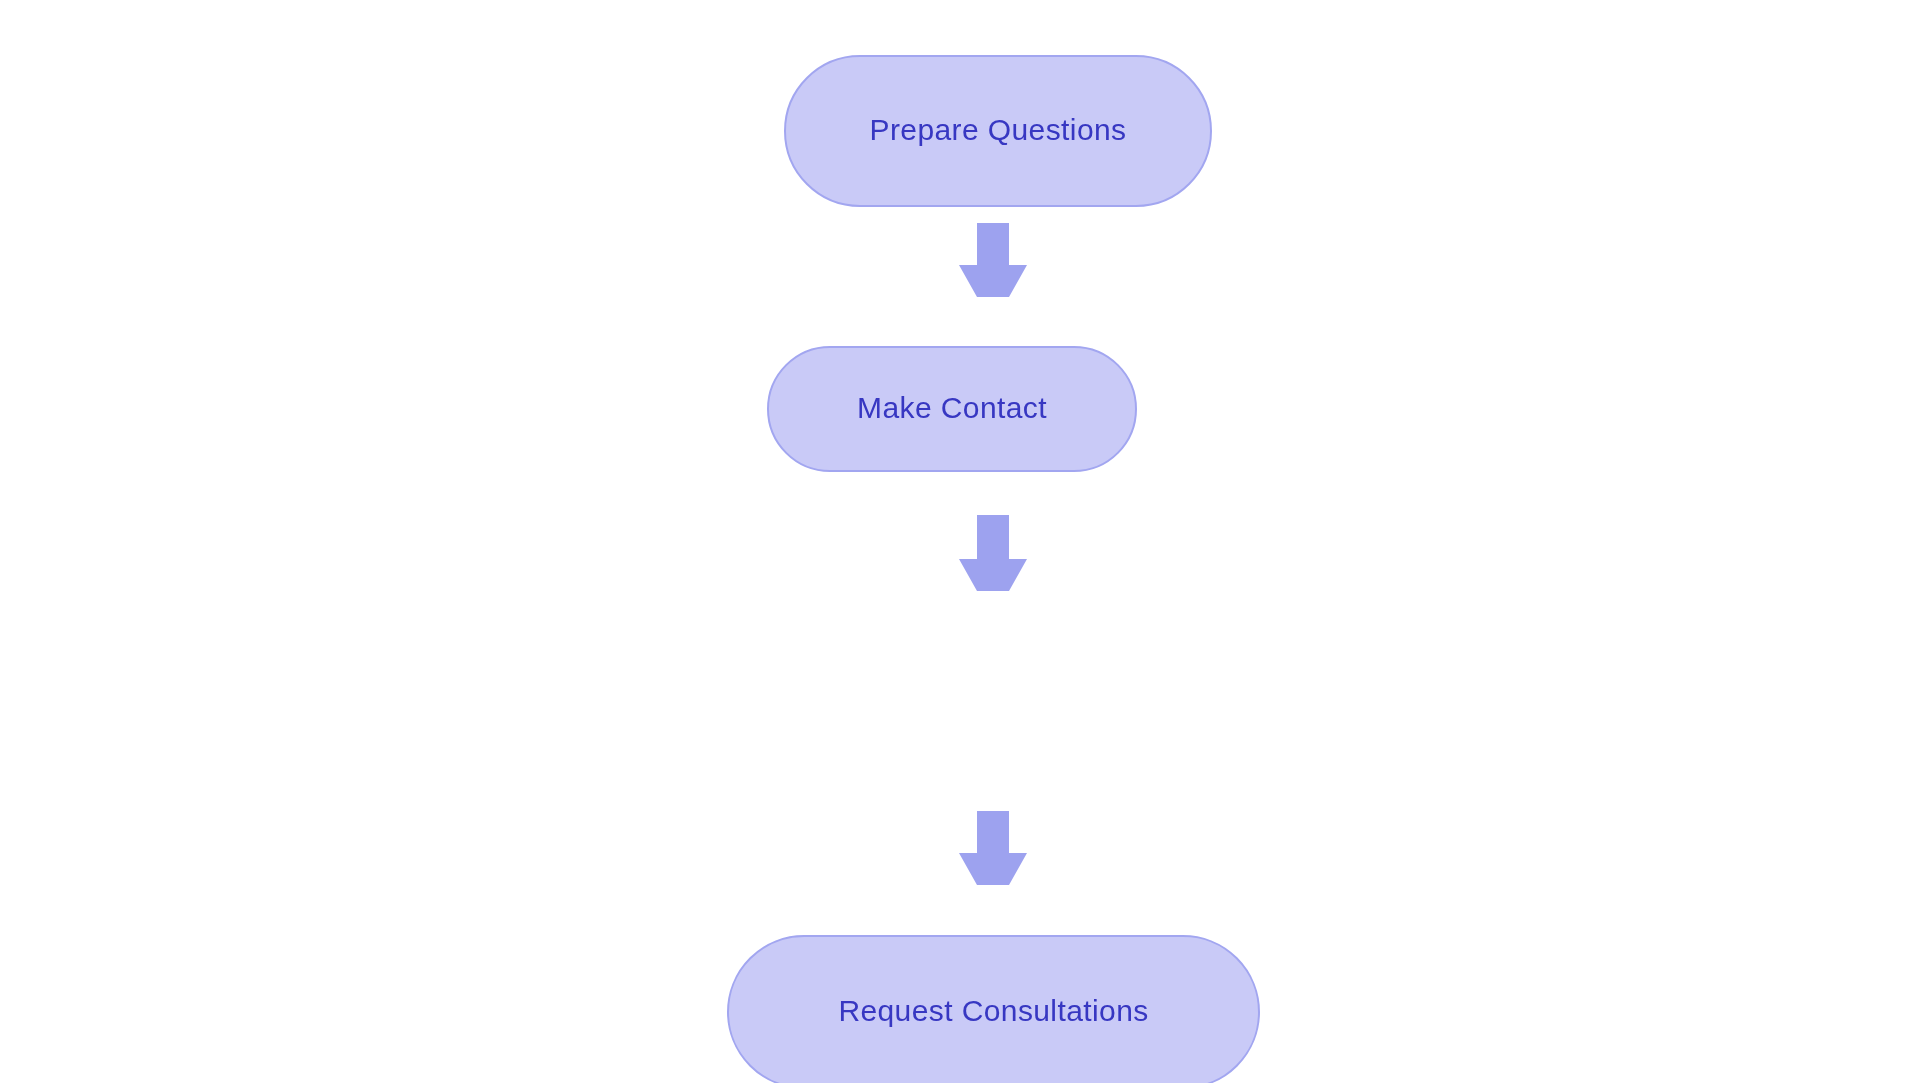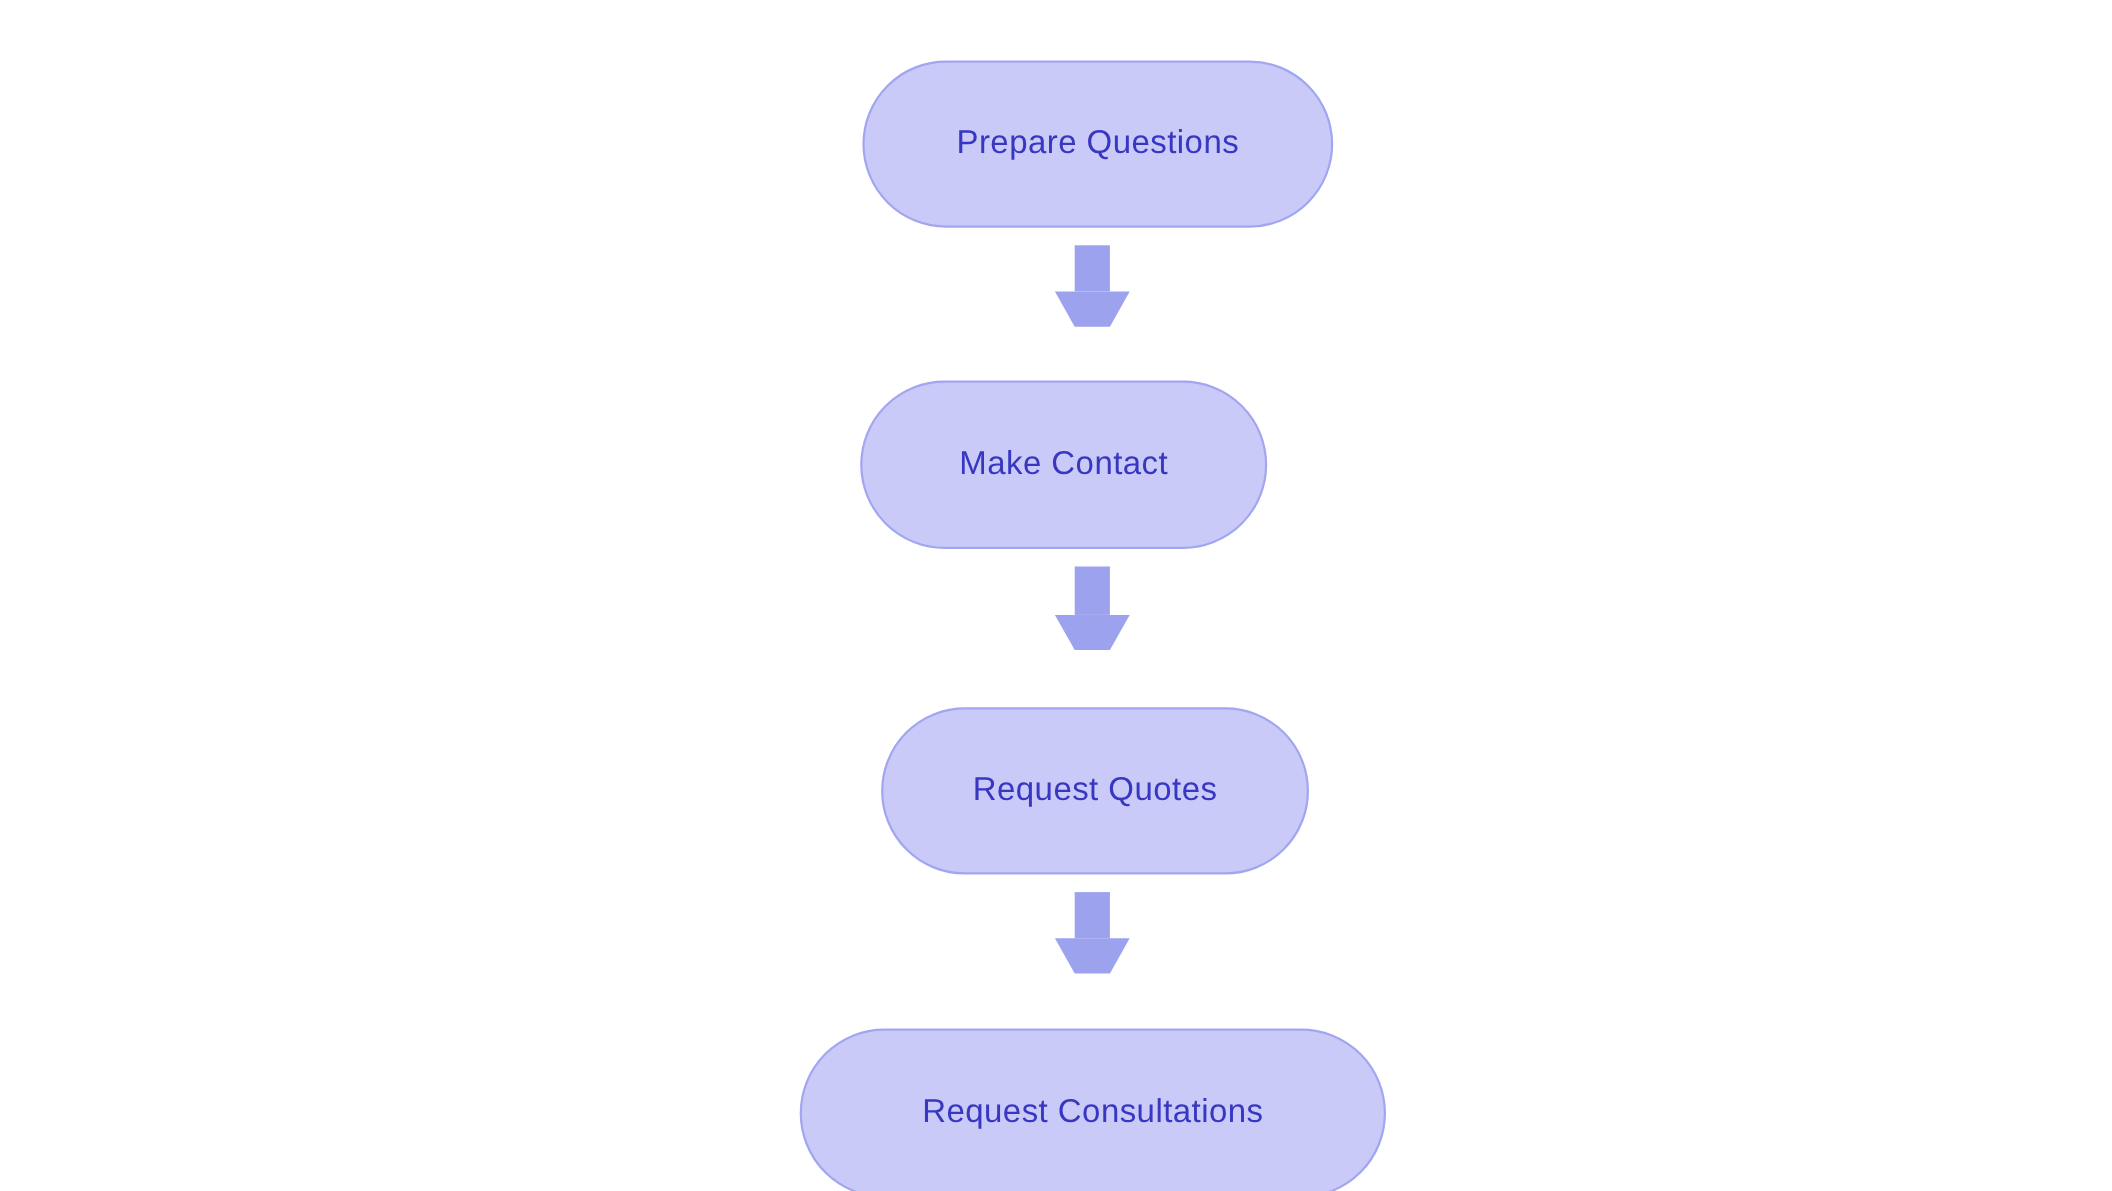--- a/index.html
+++ b/index.html
@@ -32,21 +32,21 @@
   }
   .flow-node .node-label {
     color: var(--node-text);
     font-size: 30px;
     letter-spacing: 0.4px;
     white-space: nowrap;
     line-height: 1;
     transform: translateY(-1px);
   }
   .node-1 { left: 752px; top: 23px;  width: 428px; height: 152px; }
-  .node-2 { left: 750px; top: 314px; width: 370px; height: 153px; }
+  .node-2 { left: 735px; top: 314px; width: 370px; height: 126px; }
   .node-3 { left: 769px; top: 611px; width: 389px; height: 152px; }
   .node-4 { left: 695px; top: 903px; width: 533px; height: 154px; }
 
   .connector {
     position: absolute;
     width: 36px;
     display: flex;
     flex-direction: column;
     align-items: center;
   }
@@ -81,23 +81,20 @@
 
   <div class="flow-node node-2">
     <span class="node-label">Make Contact</span>
   </div>
 
   <div class="connector conn-2">
     <div class="shaft"></div>
     <div class="arrowhead"></div>
   </div>
 
-  <div class="flow-node node-3">
-    <span class="node-label">Request Quotes</span>
-  </div>
 
   <div class="connector conn-3">
     <div class="shaft"></div>
     <div class="arrowhead"></div>
   </div>
 
   <div class="flow-node node-4">
     <span class="node-label">Request Consultations</span>
   </div>
 

